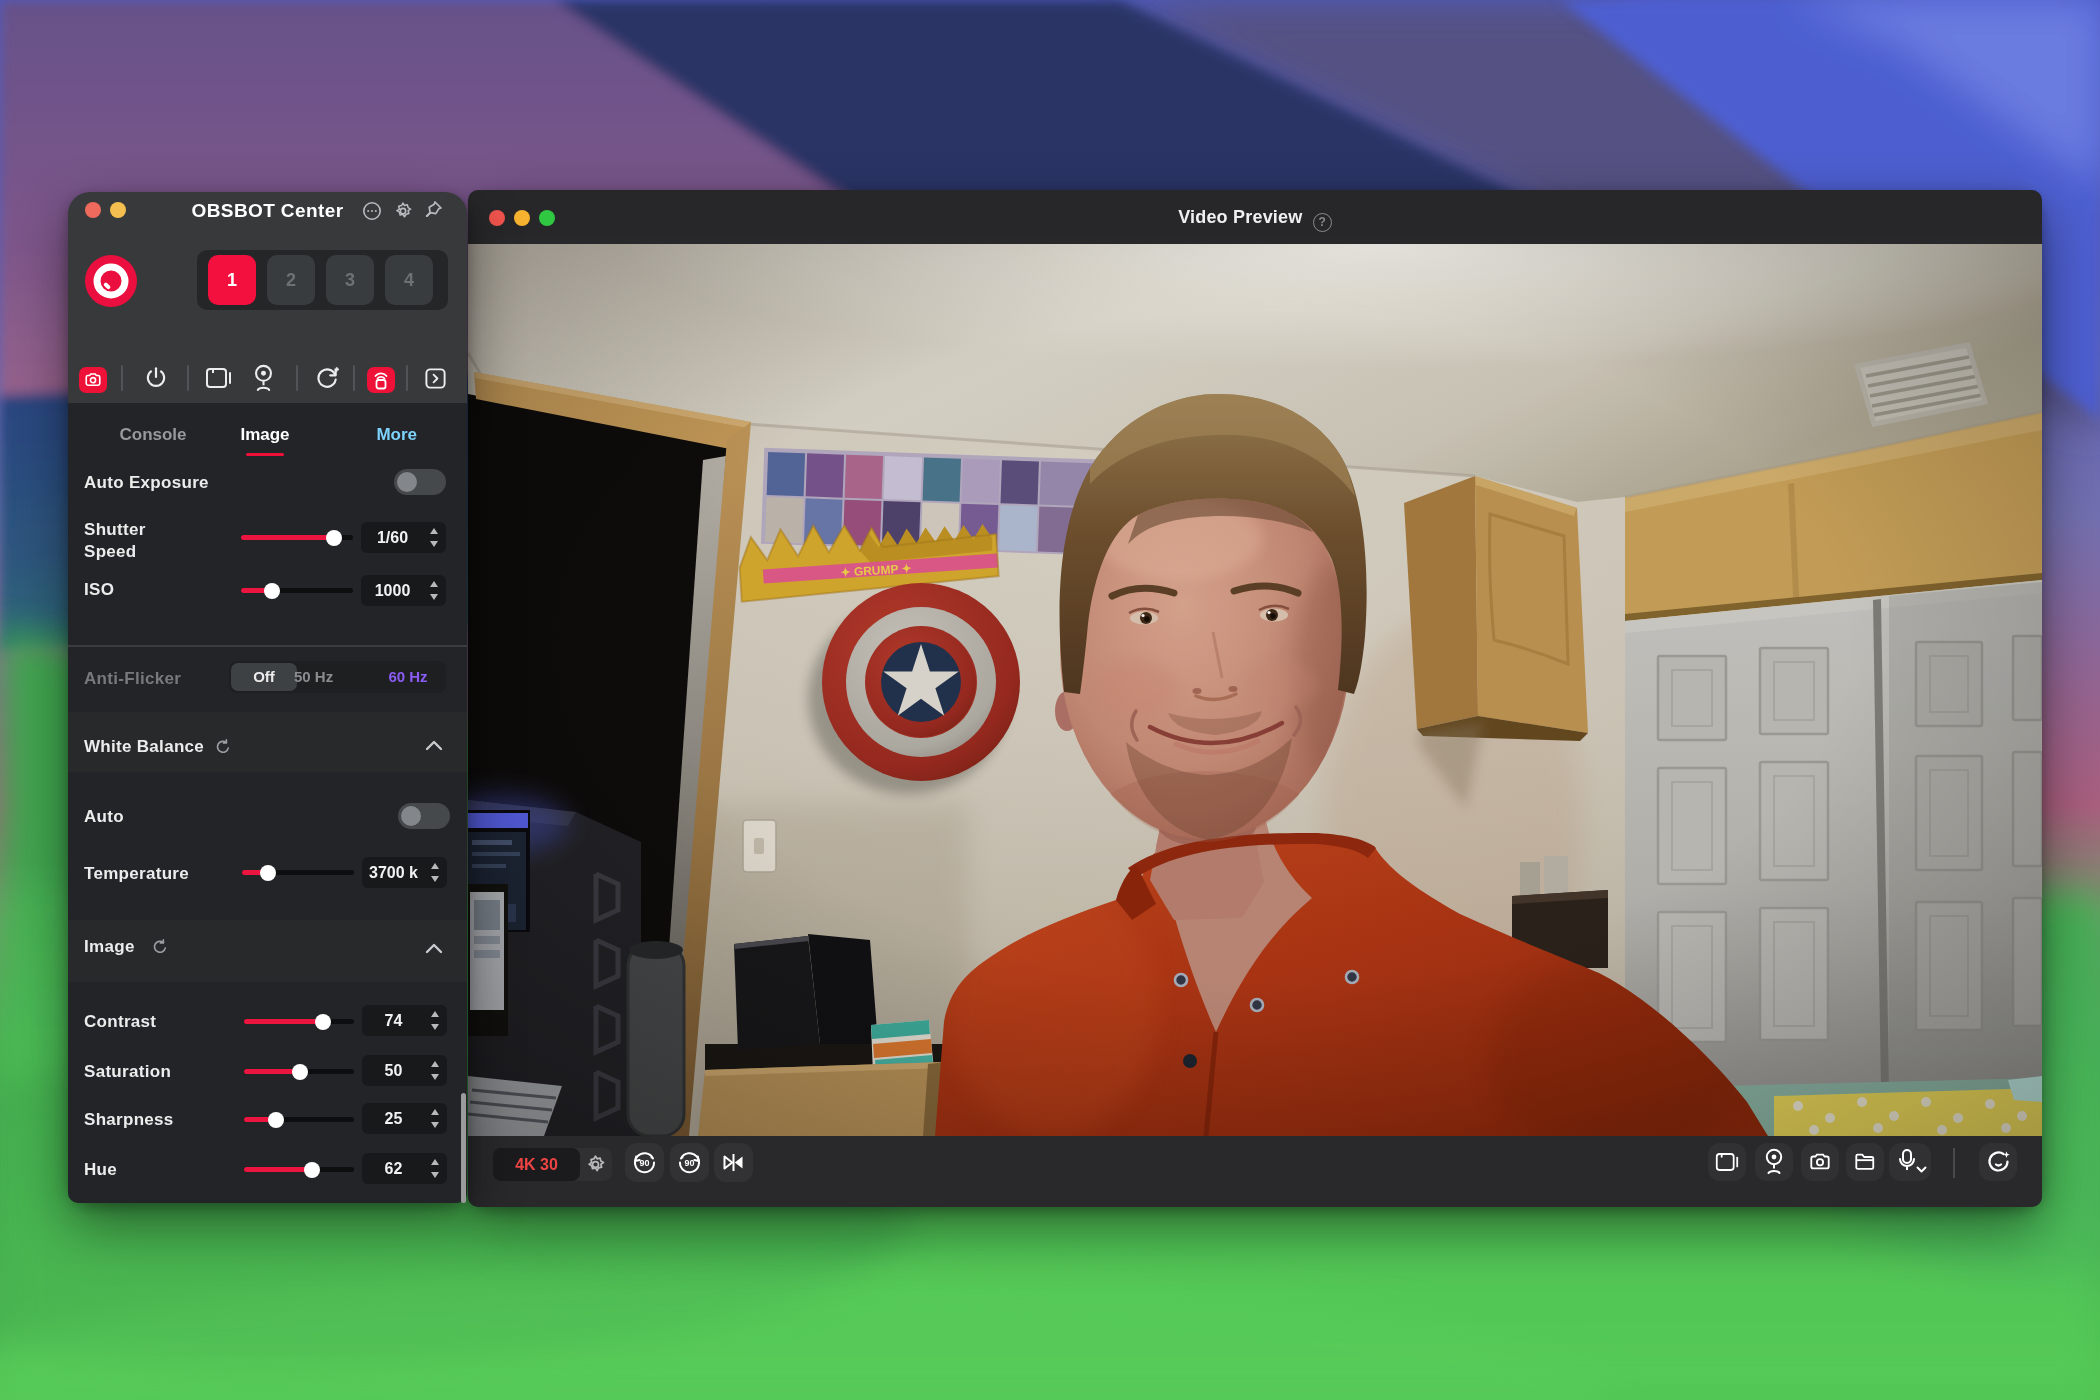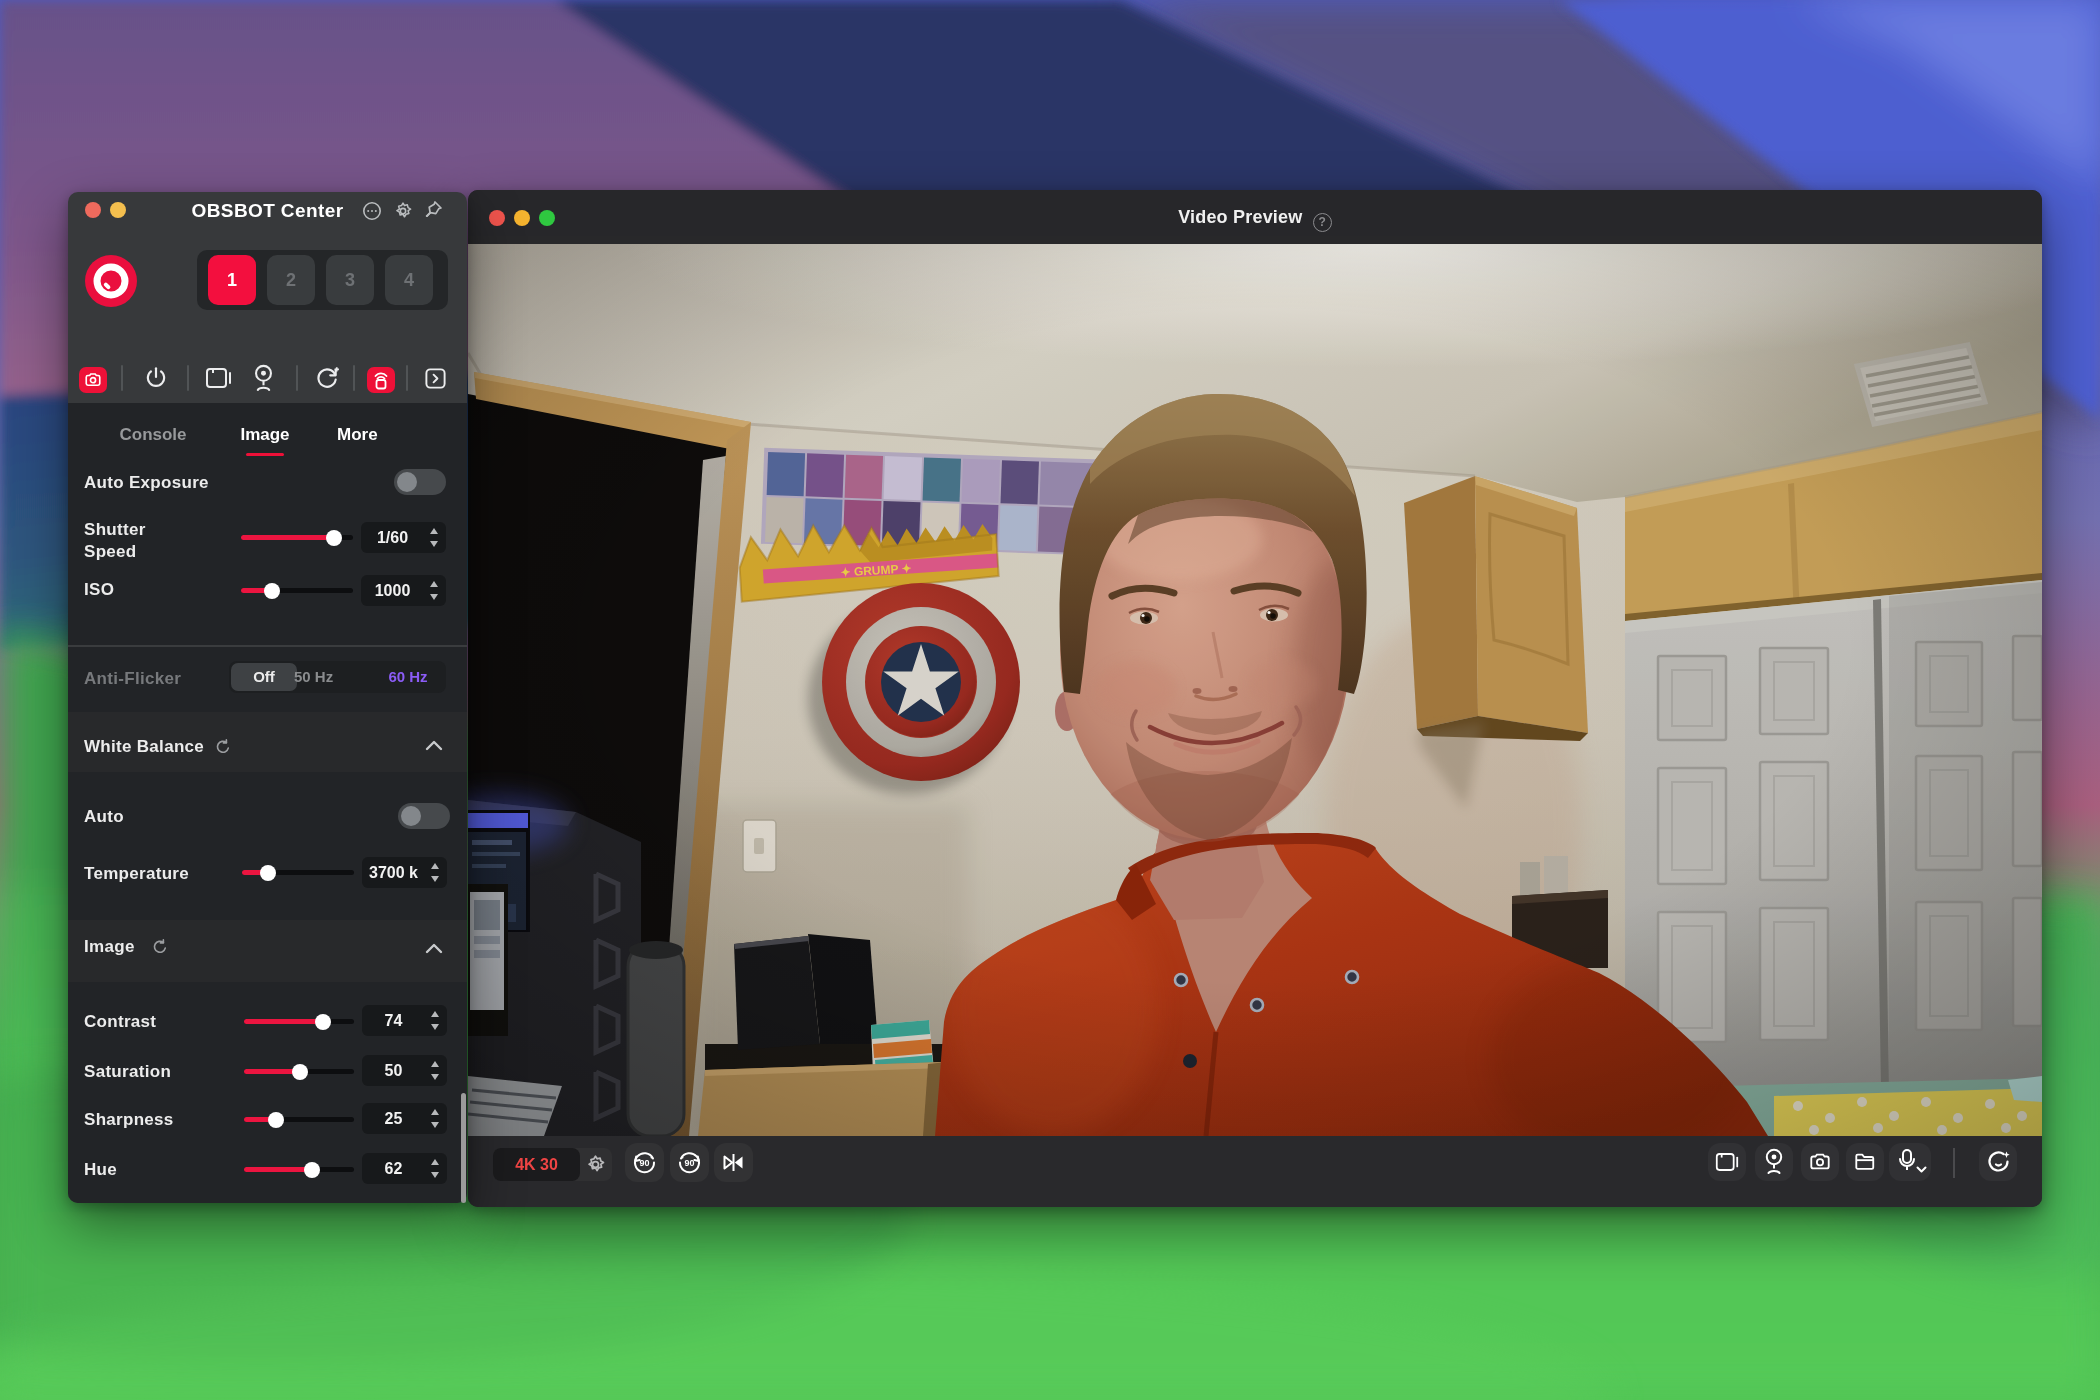--- a/index.html
+++ b/index.html
@@ -1,16 +1,16 @@
 <!DOCTYPE html>
 <html><head><meta charset="utf-8"><style>
 html,body{margin:0;padding:0;width:2100px;height:1400px;overflow:hidden;background:#4cae57;font-family:"Liberation Sans",sans-serif;}
 .abs{position:absolute}
 #wall{position:absolute;left:0;top:0}
-.win{position:absolute;border-radius:10px;box-shadow:0 22px 55px rgba(0,0,0,.45),0 4px 14px rgba(0,0,0,.3)}
+.win{position:absolute;border-radius:22px;box-shadow:0 22px 55px rgba(0,0,0,.45),0 4px 14px rgba(0,0,0,.3)}
 #obs{left:68px;top:192px;width:399px;height:1011px;background:#37393b}
 #prev{left:468px;top:190px;width:1574px;height:1017px;background:#28282a}
 .tl{position:absolute;border-radius:50%;width:16px;height:16px}
 .lbl{position:absolute;color:#ececec;font-weight:700;font-size:17px;letter-spacing:.3px}
 .glbl{position:absolute;color:#77797c;font-weight:700;font-size:17px;letter-spacing:.3px}
 .track{position:absolute;height:5px;border-radius:3px;background:#0d0e10}
 .fill{position:absolute;height:5px;border-radius:3px;background:#ec1540}
 .knob{position:absolute;width:16px;height:16px;border-radius:50%;background:#fff;top:-5.5px}
 .vbox{position:absolute;width:85px;height:31px;background:#17191b;border-radius:6px;color:#f2f2f2;font-size:16px;font-weight:700}
 .vbox span{position:absolute;left:0;right:22px;top:7px;text-align:center}
@@ -523,21 +523,21 @@
     </svg>
 <div class="sep" style="left:338px;top:173px"></div>
 <svg class="abs" style="left:356px;top:175px" width="23" height="23" viewBox="0 0 24 24" fill="none" stroke="#ecedee" stroke-width="2">
       <rect x="2.5" y="2.5" width="19" height="19" rx="4"></rect>
       <path d="M10 8l4 4-4 4" stroke-linecap="round" stroke-linejoin="round"></path>
     </svg>
 
 <div class="abs" style="left:0;top:211px;width:399px;height:800px;background:#222427;border-radius:0 0 10px 10px"></div>
 <div class="abs" style="left:45px;top:233px;width:80px;text-align:center;color:#97999b;font-size:17px;font-weight:700">Console</div>
 <div class="abs" style="left:157px;top:233px;width:80px;text-align:center;color:#fff;font-size:17px;font-weight:700">Image</div>
-<div class="abs" style="left:269px;top:233px;width:80px;text-align:left;color:#ffffff;font-size:17px;font-weight:700">More</div>
+<div class="abs" style="left:269px;top:233px;width:80px;text-align:right;color:#7dd3fc;font-size:17px;font-weight:700">More</div>
 <div class="abs" style="left:178px;top:261px;width:38px;height:3px;background:#ee1038;border-radius:2px"></div>
 <div class="lbl" style="left:16px;top:281px">Auto Exposure</div>
 <div class="tog" style="left:326px;top:277px">
       <i></i>
     </div>
 <div class="lbl" style="left:16px;top:328px">Shutter</div>
 <div class="lbl" style="left:16px;top:350px">Speed</div>
 <div class="track" style="left:173px;top:343px;width:112px">
       <div class="fill" style="left:0;width:93px"></div>
       <div class="knob" style="left:85px"></div>

